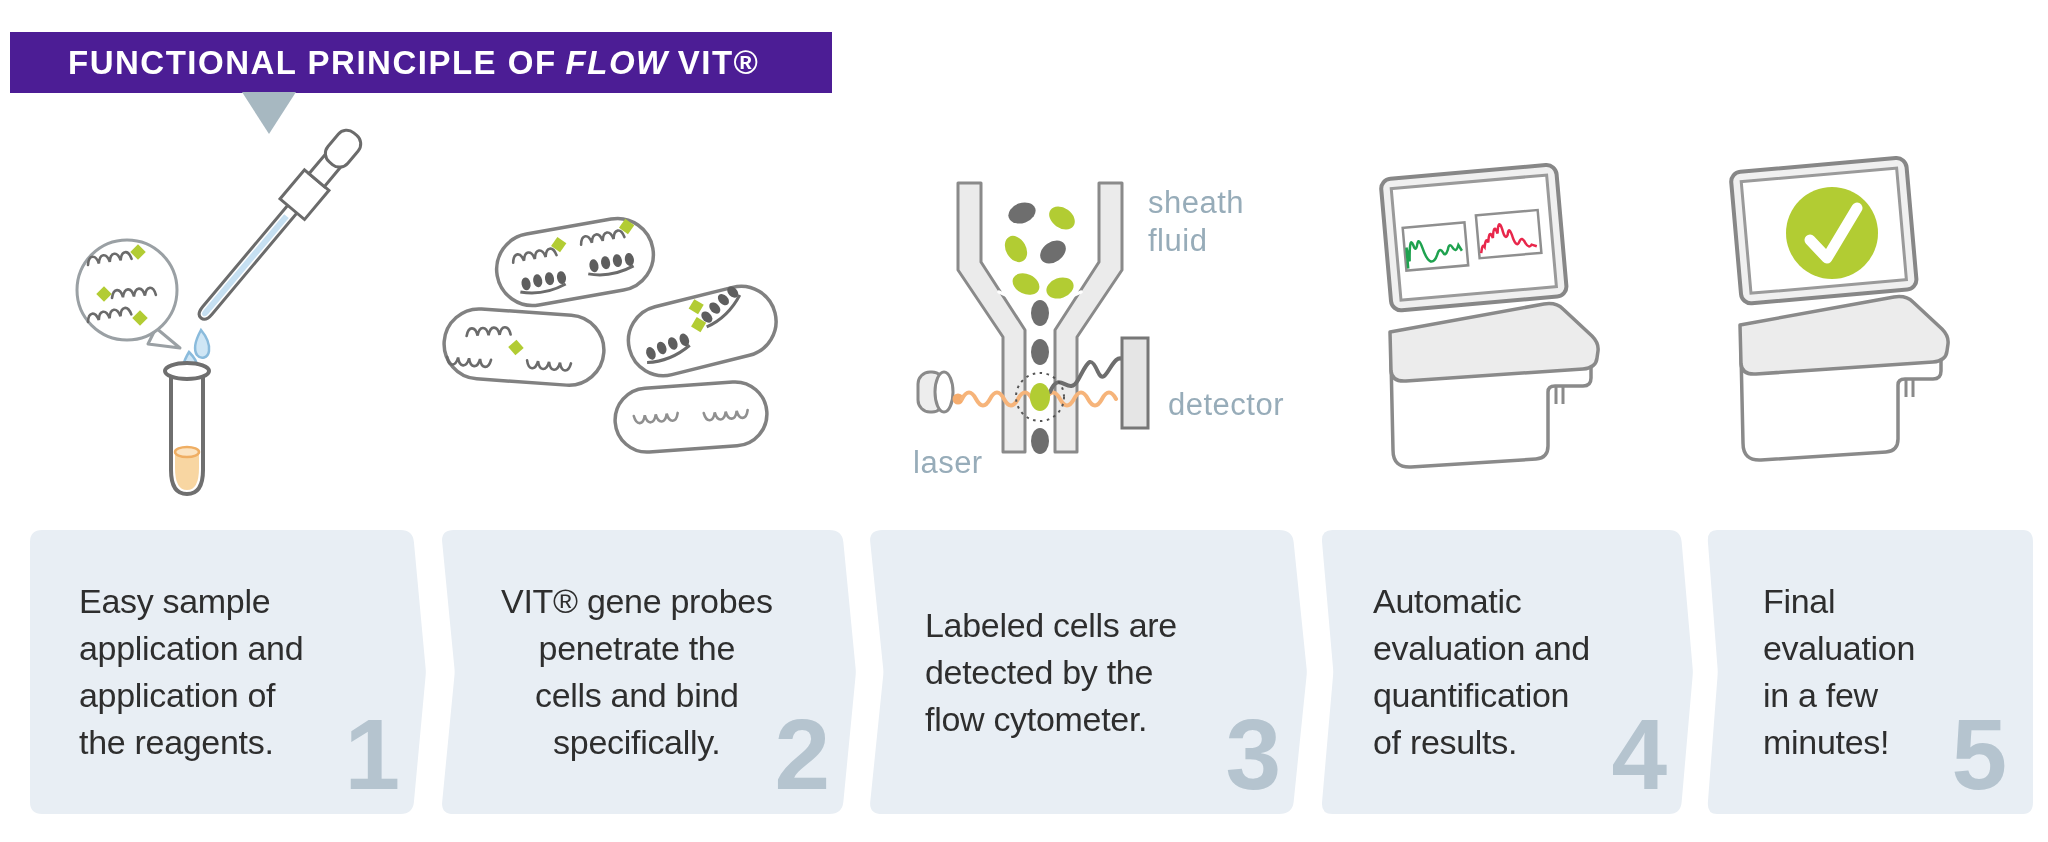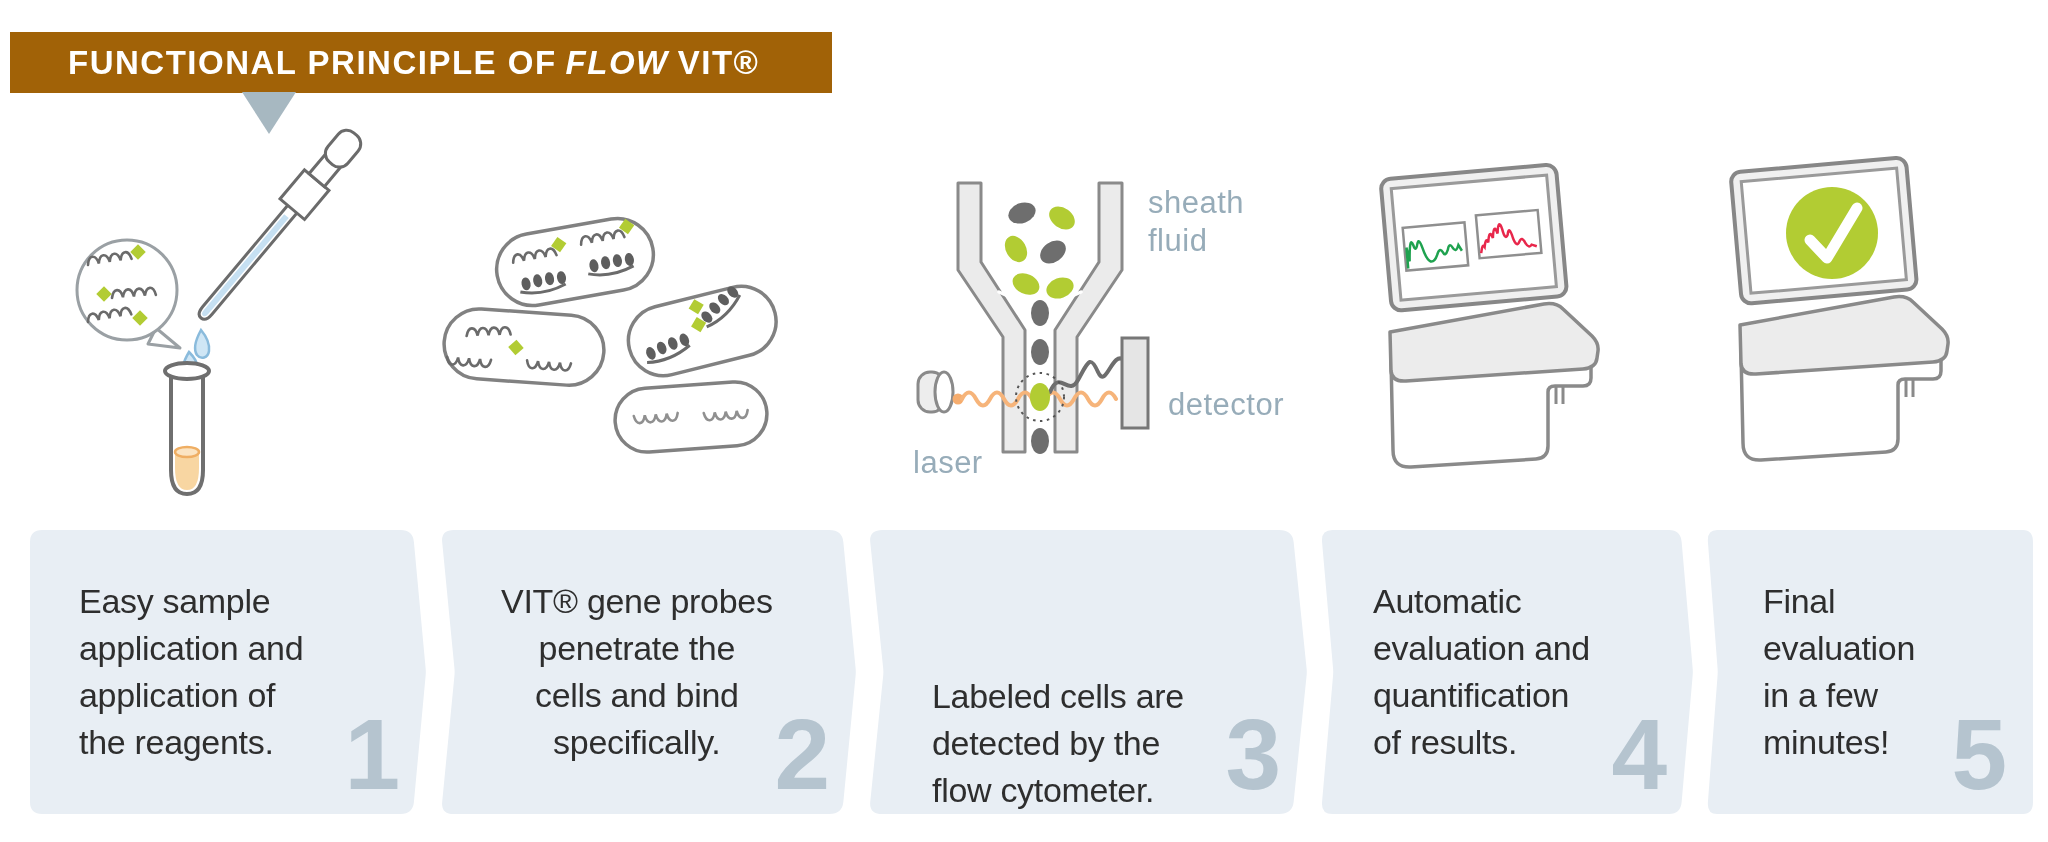--- a/index.html
+++ b/index.html
@@ -1,21 +1,21 @@
 <!DOCTYPE html>
 <html><head>
 <meta charset="utf-8">
 <style>
   html,body{margin:0;padding:0;background:#fff;}
   .stage{position:relative;width:2048px;height:842px;background:#ffffff;overflow:hidden;
          font-family:"Liberation Sans",sans-serif;}
 
   
   .title-banner{position:absolute;left:10px;top:32px;width:822px;height:61px;
-    background:#a16207;display:flex;align-items:center;padding-left:58px;box-sizing:border-box;}
+    background:#4c1d95;display:flex;align-items:center;padding-left:58px;box-sizing:border-box;}
   .title-banner span{font-size:33px;font-weight:bold;color:#ffffff;letter-spacing:1.5px;white-space:pre;}
   .title-banner .flow{font-style:italic;margin:0 9px;}
   .banner-tri{position:absolute;left:242px;top:92px;width:0;height:0;
     border-left:27px solid transparent;border-right:27px solid transparent;border-top:42px solid #a7b8c1;}
 
   
   svg.art{position:absolute;left:0;top:0;}
   use.comb{stroke:#6b6b6b;stroke-width:2.6;fill:none;stroke-linecap:round;}
   use.comb.light{stroke:#909090;}
 
@@ -239,21 +239,21 @@
       <div>cells and bind</div>
       <div>specifically.</div>
     </div>
     <div class="box-num">2</div>
   </div>
 
   <div class="step-box" style="left:869px;width:438px;">
     <svg class="box-bg" viewBox="0 0 390 284" preserveAspectRatio="none">
       <path d="M12,0 L365,0 Q377,0 378.1,12 L389.6,138 Q390,142 389.6,146 L378.1,272 Q377,284 365,284 L12,284 Q0,284 1.1,272 L12.6,146 Q13,142 12.6,138 L1.1,12 Q0,0 12,0 Z"></path>
     </svg>
-    <div class="box-text" style="left:63px;justify-content:flex-end;">
+    <div class="box-text" style="left:56px;">
       <div>Labeled cells are</div>
       <div>detected by the</div>
       <div>flow cytometer.</div>
     </div>
     <div class="box-num">3</div>
   </div>
 
   <div class="step-box" style="left:1321px;width:372px;">
     <svg class="box-bg" viewBox="0 0 390 284" preserveAspectRatio="none">
       <path d="M12,0 L365,0 Q377,0 378.1,12 L389.6,138 Q390,142 389.6,146 L378.1,272 Q377,284 365,284 L12,284 Q0,284 1.1,272 L12.6,146 Q13,142 12.6,138 L1.1,12 Q0,0 12,0 Z"></path>

